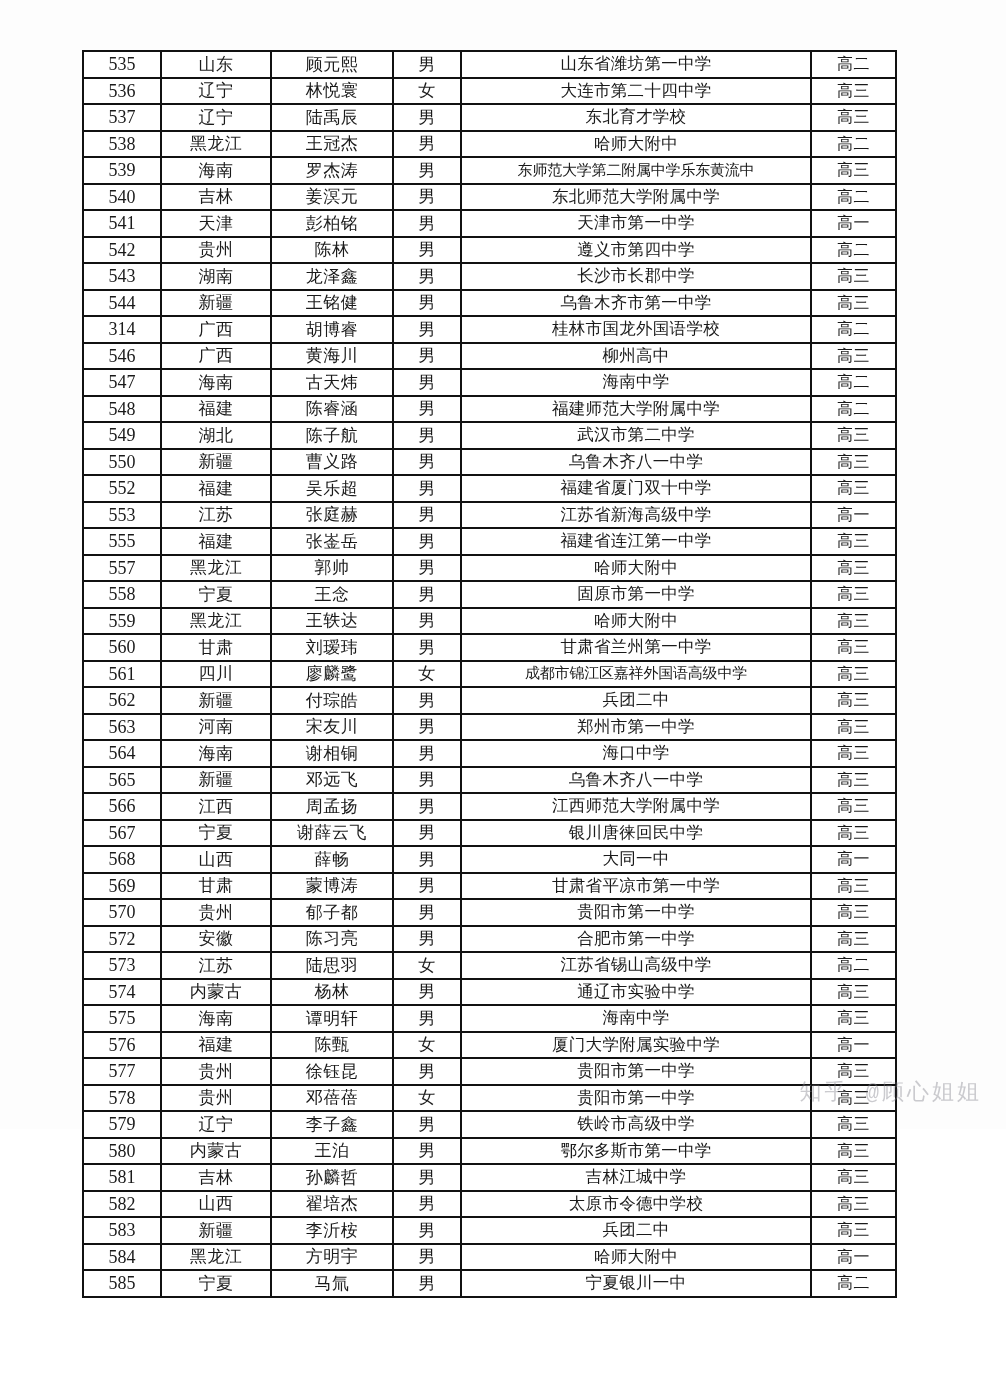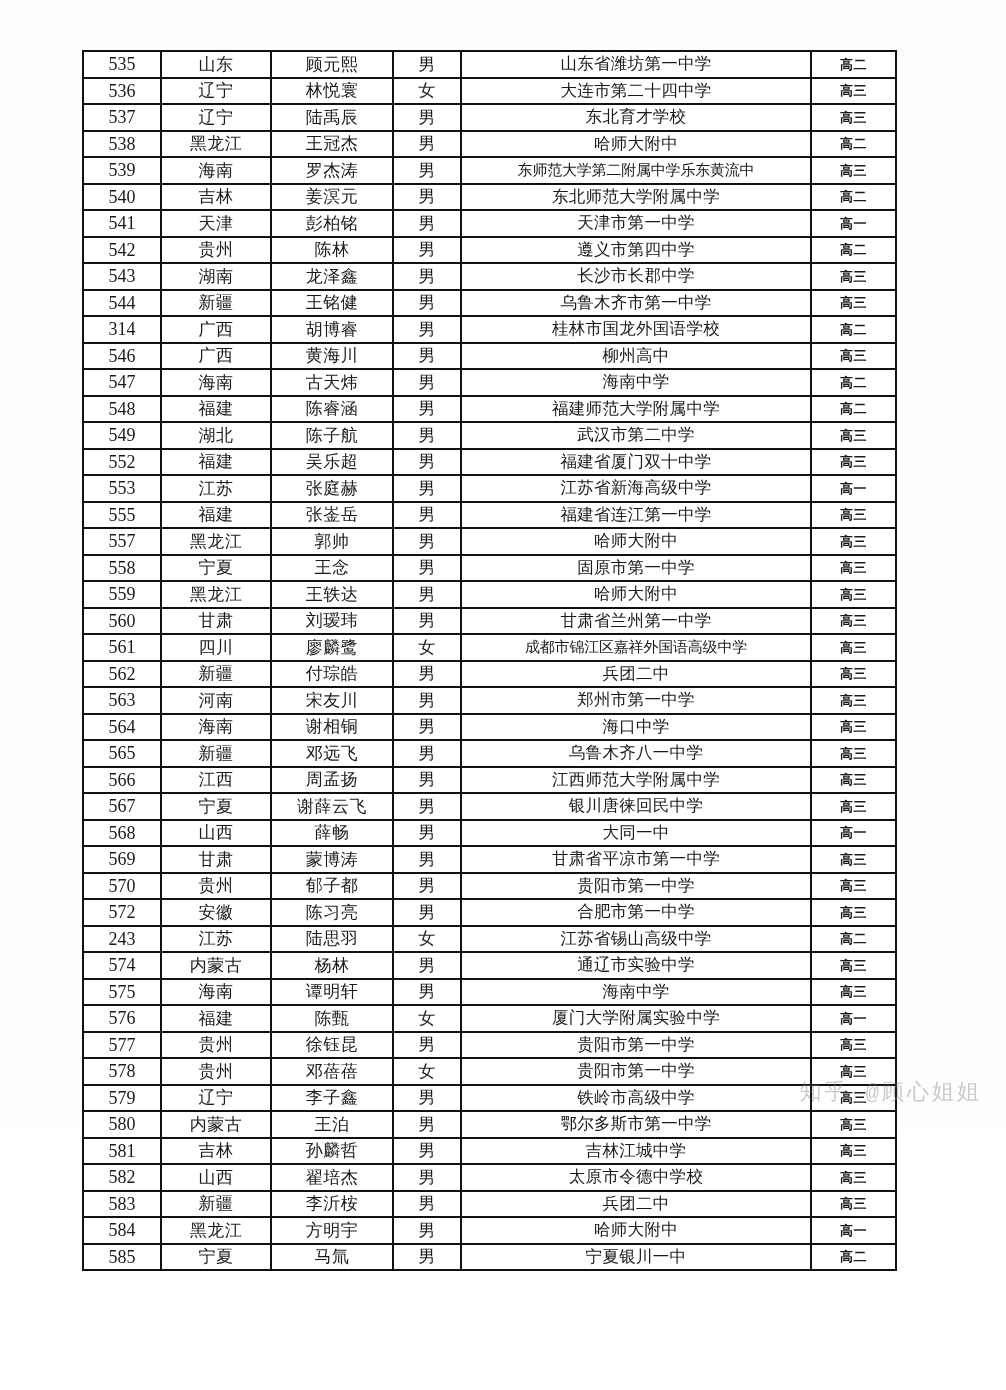--- a/index.html
+++ b/index.html
@@ -71,22 +71,21 @@
     margin-top: 9px;
   }
 
   table.roster td.cell-school.long {
     font-size: 15px;
     letter-spacing: -0.2px;
     border-radius: 6px;
   }
 
   table.roster td.cell-grade {
-    font-size: 13px;
-    font-weight: bold;
+    font-size: 16px;
   }
 
   
   #watermark {
     position: absolute;
     right: 24px;
     bottom: 22px;
     font-size: 22px;
     font-family: Liberation Mono, monospace;
     color: rgba(130,130,140,0.42);
@@ -227,20 +226,28 @@
           </tr>
           <tr>
             <td class="cell-id">549</td>
             <td class="cell-prov">湖北</td>
             <td class="cell-name">陈子航</td>
             <td class="cell-gender">男</td>
             <td class="cell-school">武汉市第二中学</td>
             <td class="cell-grade">高三</td>
           </tr>
           <tr>
+            <td class="cell-id">550</td>
+            <td class="cell-prov">新疆</td>
+            <td class="cell-name">曹义路</td>
+            <td class="cell-gender">男</td>
+            <td class="cell-school">乌鲁木齐八一中学</td>
+            <td class="cell-grade">高三</td>
+          </tr>
+          <tr>
             <td class="cell-id">552</td>
             <td class="cell-prov">福建</td>
             <td class="cell-name">吴乐超</td>
             <td class="cell-gender">男</td>
             <td class="cell-school">福建省厦门双十中学</td>
             <td class="cell-grade">高三</td>
           </tr>
           <tr>
             <td class="cell-id">553</td>
             <td class="cell-prov">江苏</td>
@@ -371,21 +378,21 @@
           </tr>
           <tr>
             <td class="cell-id">572</td>
             <td class="cell-prov">安徽</td>
             <td class="cell-name">陈习亮</td>
             <td class="cell-gender">男</td>
             <td class="cell-school">合肥市第一中学</td>
             <td class="cell-grade">高三</td>
           </tr>
           <tr>
-            <td class="cell-id">243</td>
+            <td class="cell-id">573</td>
             <td class="cell-prov">江苏</td>
             <td class="cell-name">陆思羽</td>
             <td class="cell-gender">女</td>
             <td class="cell-school">江苏省锡山高级中学</td>
             <td class="cell-grade">高二</td>
           </tr>
           <tr>
             <td class="cell-id">574</td>
             <td class="cell-prov">内蒙古</td>
             <td class="cell-name">杨林</td>

